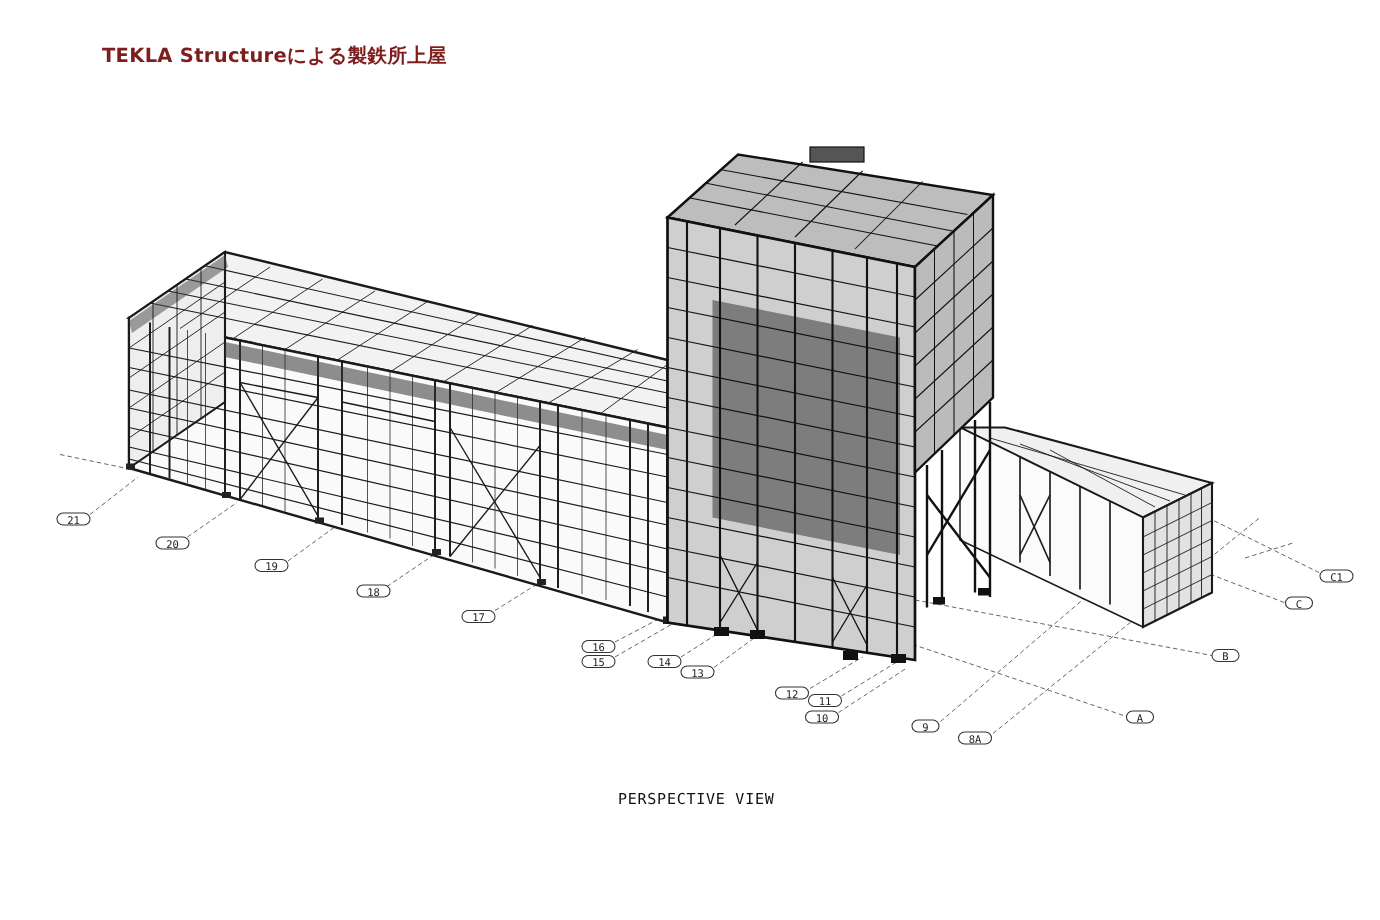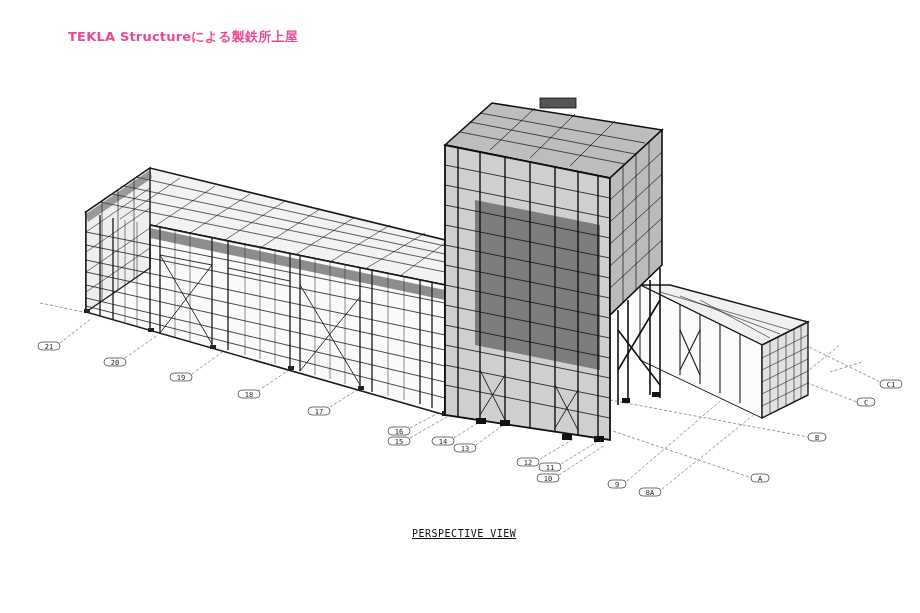--- a/index.html
+++ b/index.html
@@ -1,18 +1,18 @@
 <!DOCTYPE html>
 <html><head>
 <meta charset="utf-8">
 <style>
   html, body { margin: 0; padding: 0; background: #ffffff; }
   body { width: 920px; height: 613px; position: relative; overflow: hidden; font-family: "DejaVu Sans Mono", "Liberation Mono", monospace; }
-  .title { position: absolute; left: 68px; top: 28px; font-size: 13px; font-weight: bold; color: #ec4899; letter-spacing: 0.2px; font-family: "DejaVu Sans", "Liberation Sans", sans-serif; }
-  .caption { position: absolute; left: 412px; top: 528px; font-size: 10px; color: #111; text-decoration: underline; letter-spacing: 0.5px; font-family: "DejaVu Sans Mono", monospace; }
+  .title { position: absolute; left: 68px; top: 28px; font-size: 13px; font-weight: bold; color: #7f1d1d; letter-spacing: 0.2px; font-family: "DejaVu Sans", "Liberation Sans", sans-serif; }
+  .caption { position: absolute; left: 412px; top: 528px; font-size: 10px; color: #111; letter-spacing: 0.5px; font-family: "DejaVu Sans Mono", monospace; }
   svg.drawing { position: absolute; left: 0; top: 0; }
   .bubble-text { font-family: "DejaVu Sans Mono", monospace; font-size: 7px; fill: #222; }
 </style>
 </head>
 <body>
 
 <div class="title">TEKLA Structureによる製鉄所上屋</div>
 
 <svg class="drawing" width="920" height="613" viewBox="0 0 920 613" xmlns="http://www.w3.org/2000/svg">
   <g stroke="#555" stroke-width="0.6" stroke-dasharray="3,2" fill="none">

